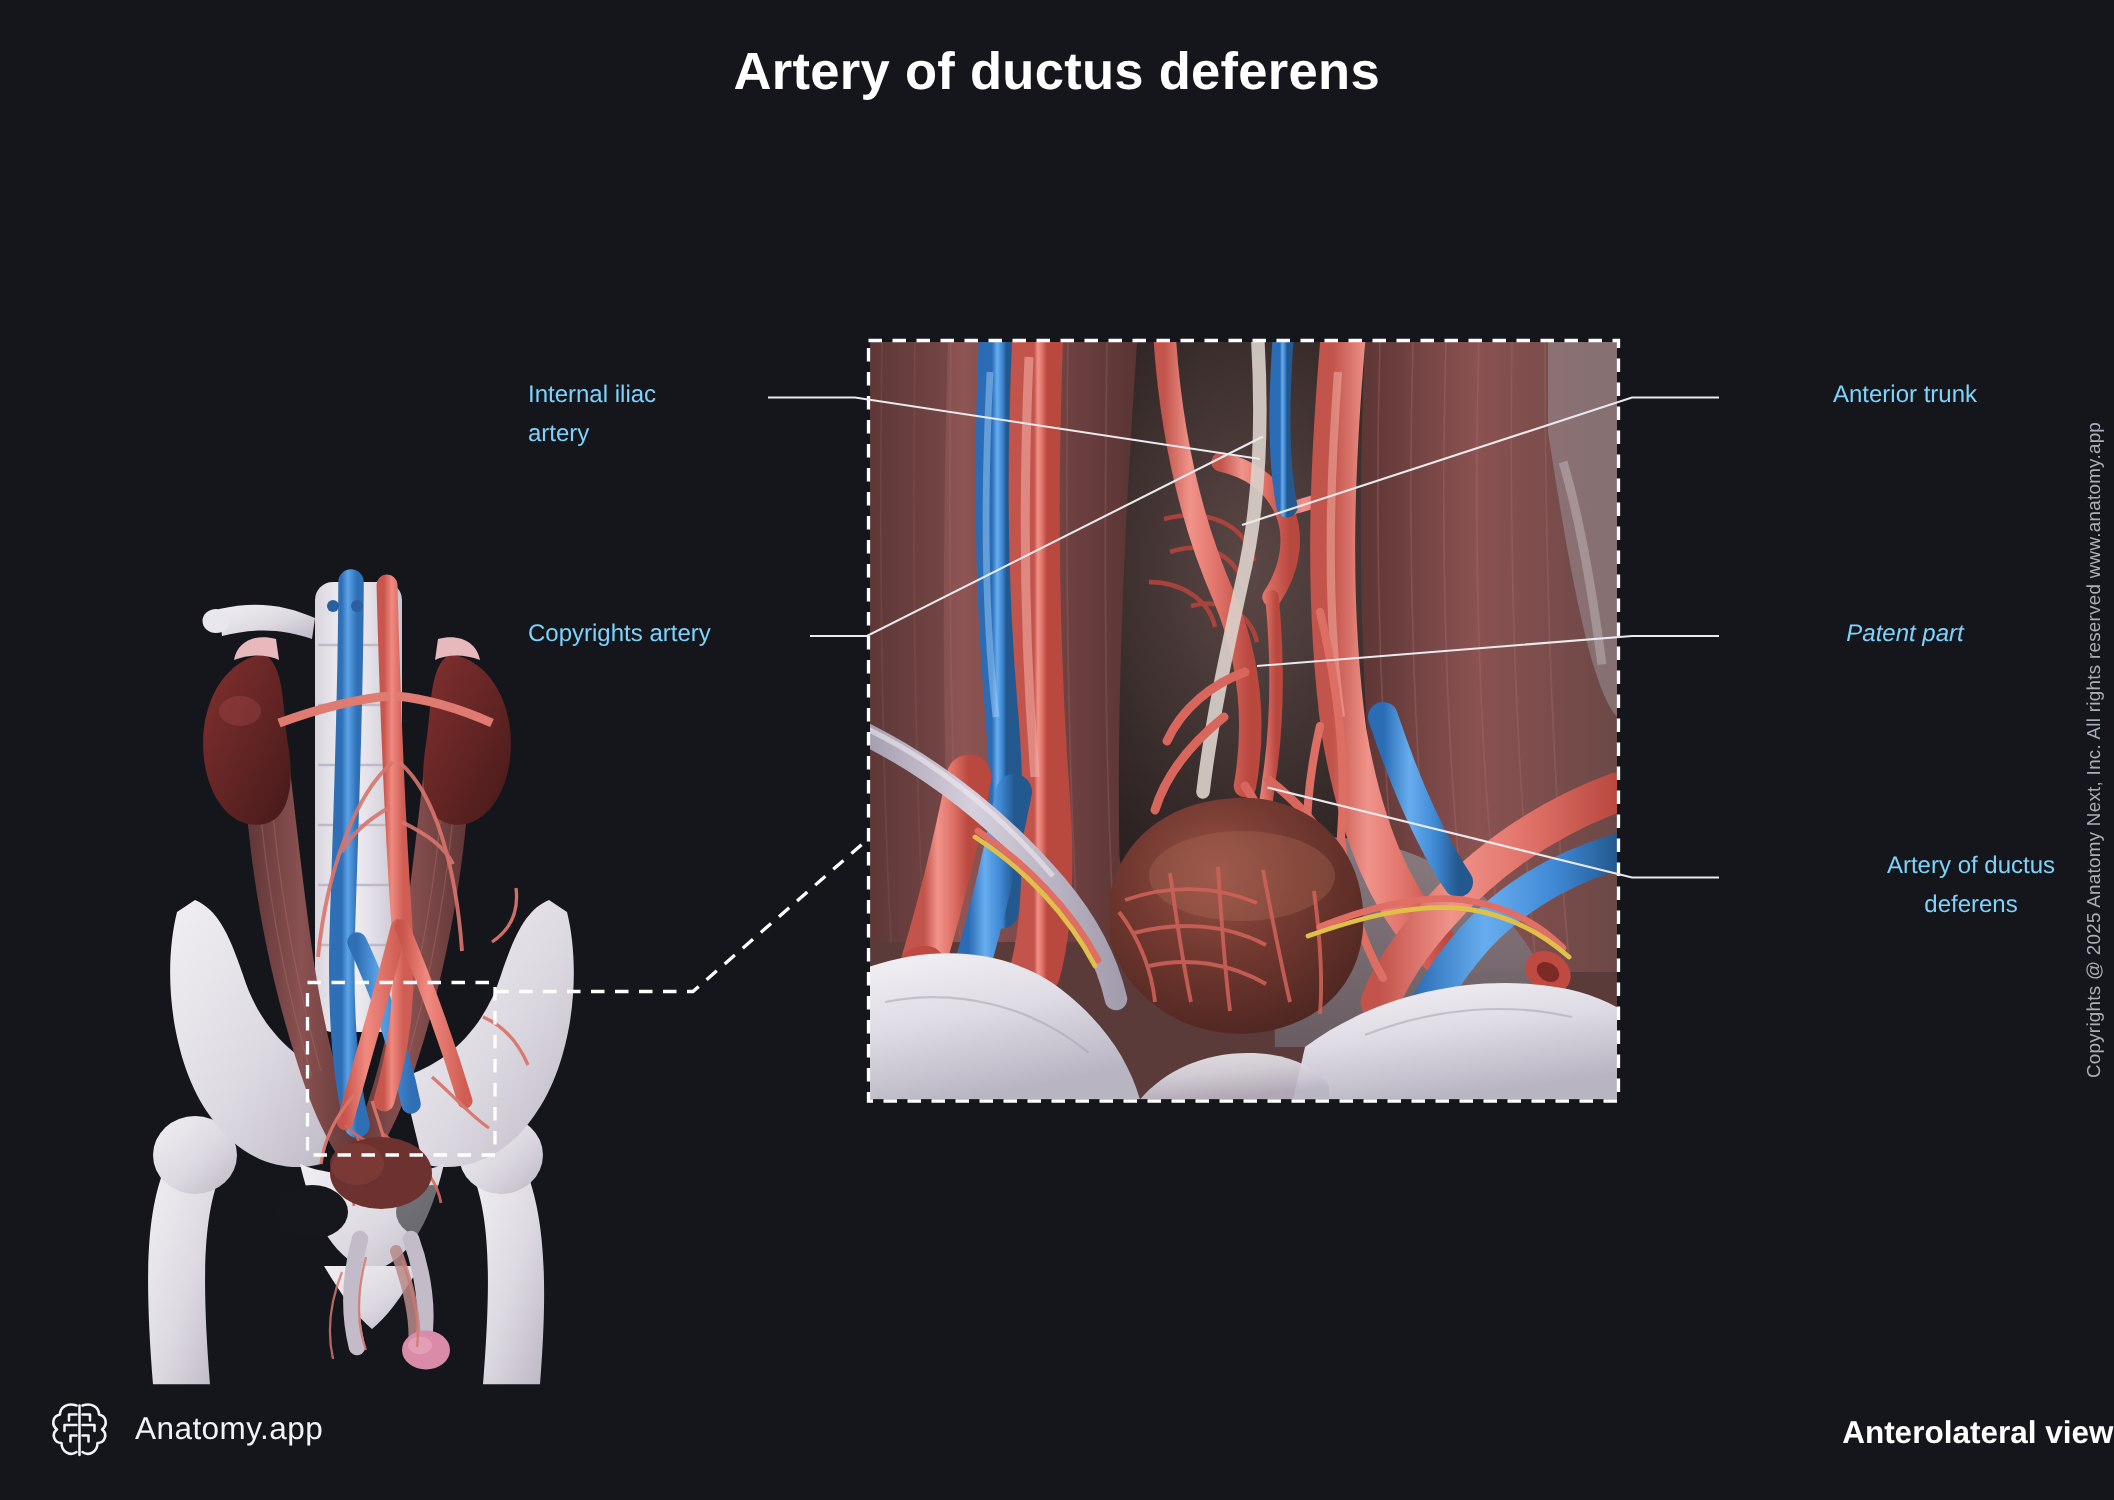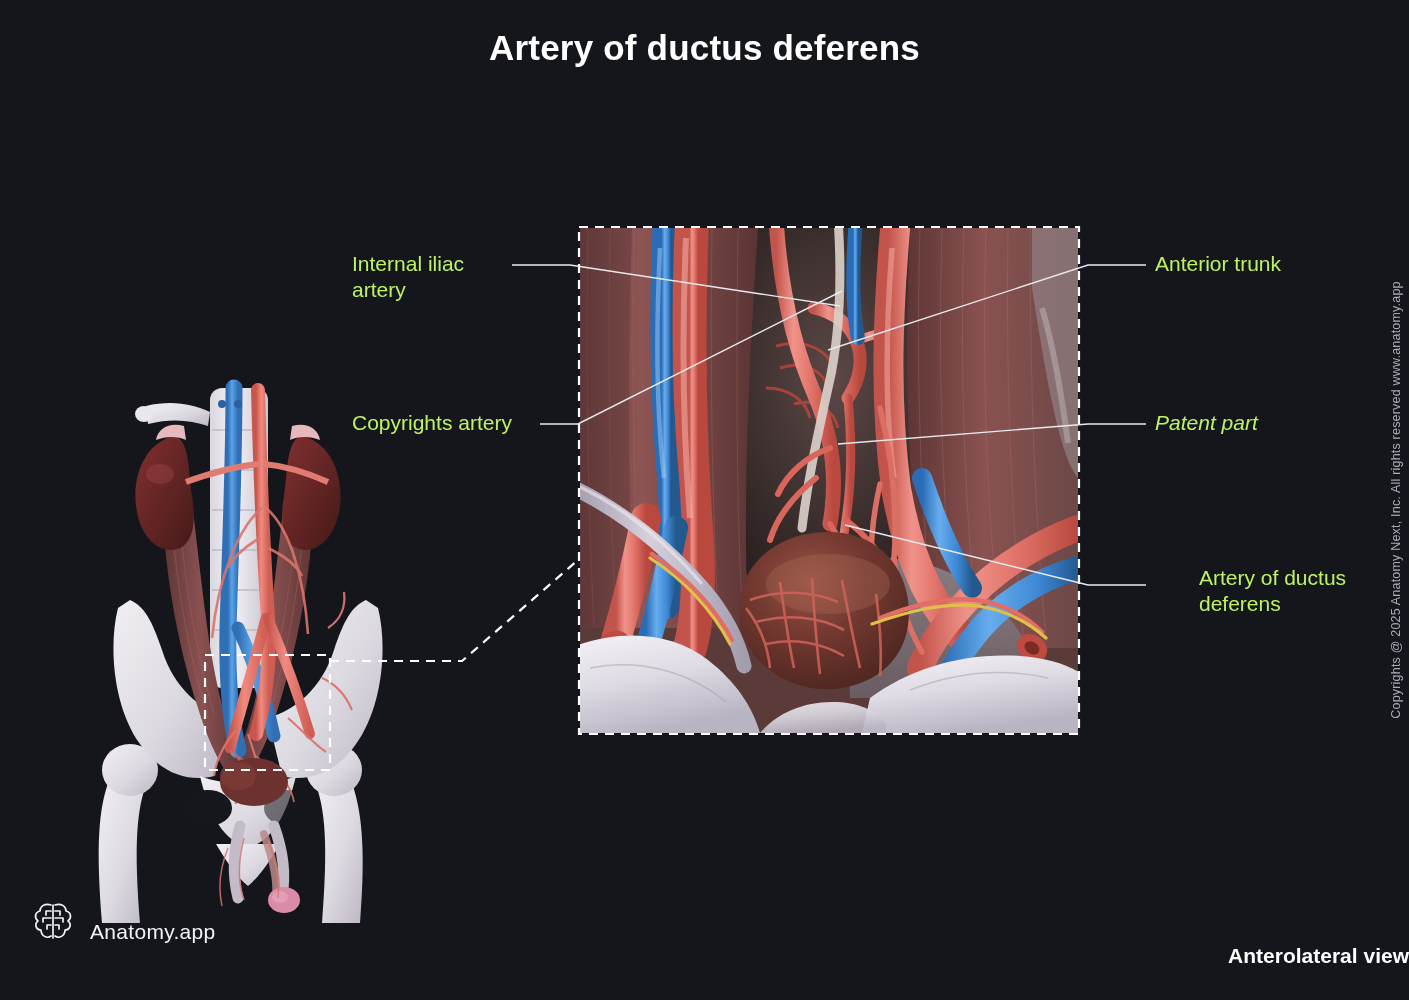--- a/index.html
+++ b/index.html
@@ -38,23 +38,23 @@
     text-align: right;
     font-size: 21px;
     font-weight: bold;
     color: #ffffff;
   }
 
   
   .logo-wrap {
     position: absolute;
     left: 30px;
-    top: 898px;
+    top: 930px;
     display: flex;
-    align-items: flex-end;
+    align-items: center;
     gap: 14px;
   }
   .logo-text {
     font-size: 21px;
     color: #f2f3f5;
     letter-spacing: 0.3px;
   }
 
   
   .copyright {
@@ -65,27 +65,27 @@
     writing-mode: vertical-rl;
     font-size: 12.5px;
     color: #a9aeb8;
     letter-spacing: 0.2px;
     white-space: nowrap;
   }
 
   
   .label {
     position: absolute;
-    font-size: 21px;
+    font-size: 16px;
     line-height: 26px;
-    color: #bef264;
+    color: #7dd3fc;
     white-space: pre-line;
   }
   .label-left  { text-align: left; }
-  .label-right { text-align: left; }
+  .label-right { text-align: center; }
 
   #lbl-internal-iliac { left: 352px; top: 251px; width: 200px; }
   #lbl-umbilical      { left: 352px; top: 410px; width: 215px; }
   #lbl-anterior-trunk { left: 1155px; top: 251px; width: 230px; }
   #lbl-patent-part    { left: 1155px; top: 410px; width: 230px; font-style: italic; }
   #lbl-artery-dd      { left: 1155px; top: 565px; width: 230px; margin-left: 44px; }
 
   
   svg.layer {
     position: absolute;

